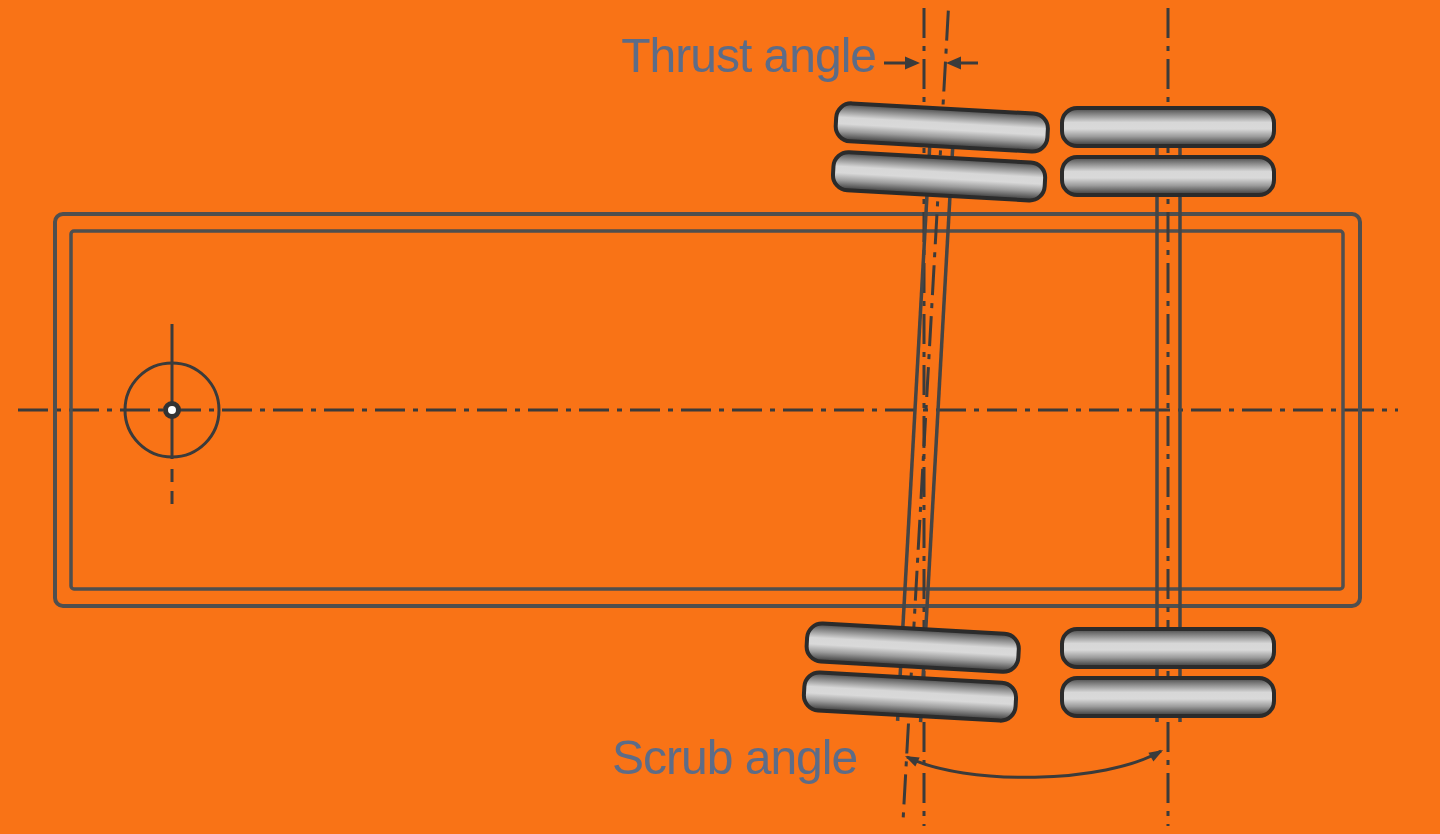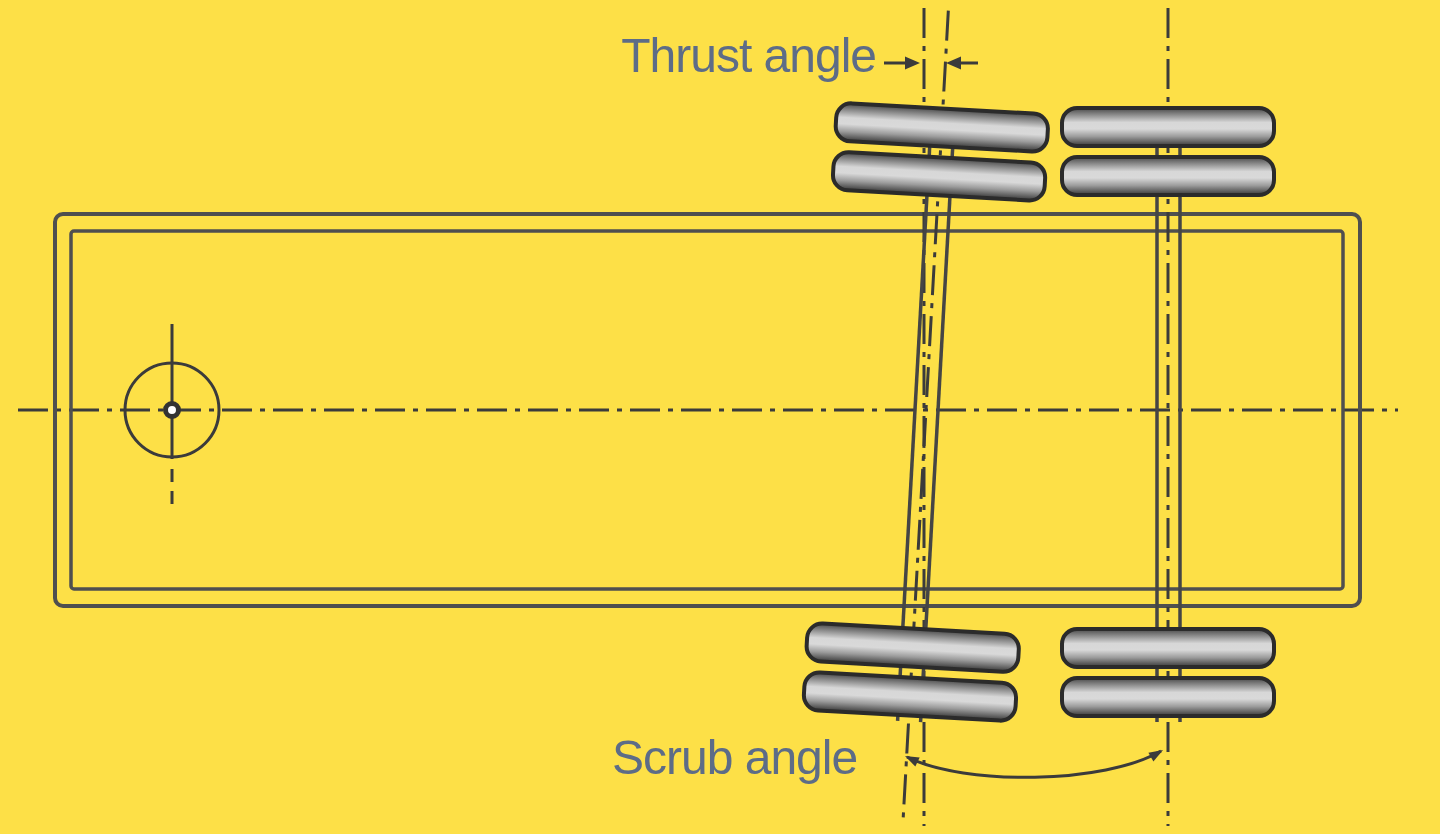--- a/index.html
+++ b/index.html
@@ -1,19 +1,19 @@
 <!DOCTYPE html>
 <html><head>
 <meta charset="utf-8">
 <style>
   html,body{margin:0;padding:0;background:#ffffff;}
   .canvas{
     position:relative;
     width:1440px;height:834px;
-    background:#fde047;
+    background:#f97316;
     overflow:hidden;
     font-family:"Liberation Sans", sans-serif;
   }
   svg{display:block;}
   .cl{stroke:#3b3b3b;stroke-width:3;stroke-dasharray:30 8 5 8;fill:none;stroke-linecap:butt;}
   .solid{stroke:#3b3b3b;stroke-width:3;fill:none;}
   .beam{stroke:#454545;stroke-width:3.5;fill:none;}
   .frame-line{stroke:#4f4f4f;fill:none;}
   .tire{fill:url(#tireGrad);stroke:#2b2b2b;stroke-width:4;}
   .lbl{fill:#5d6c87;font-family:"Liberation Sans",sans-serif;font-size:48px;letter-spacing:-1px;}

